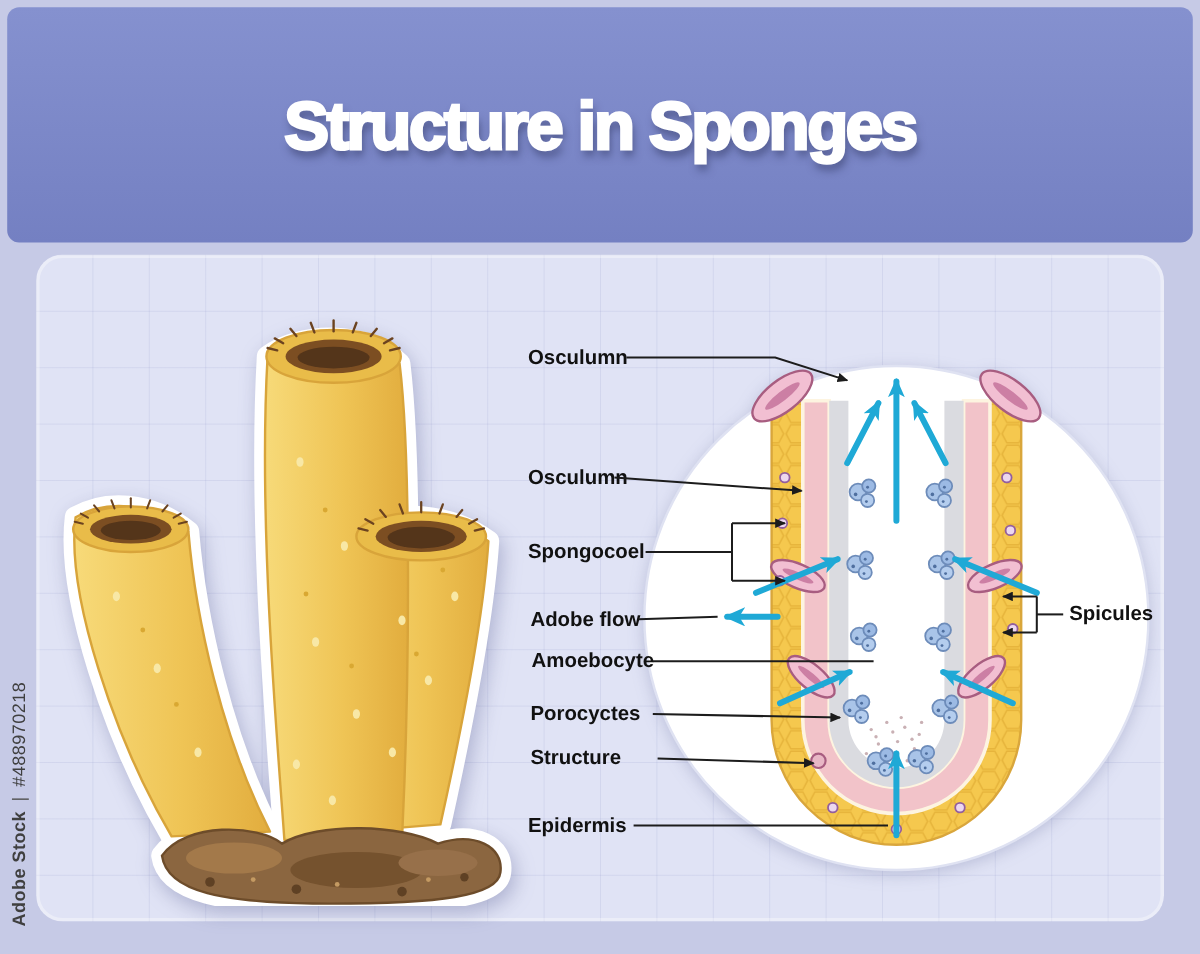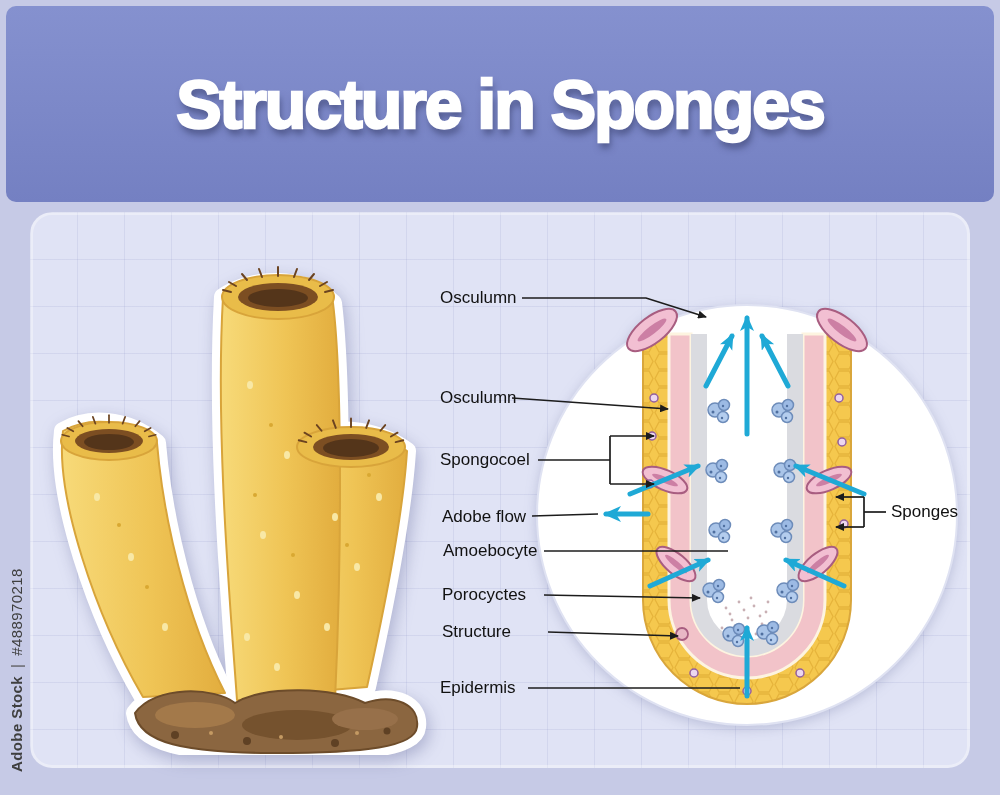--- a/index.html
+++ b/index.html
@@ -2,32 +2,32 @@
 <html><head>
 <meta charset="utf-8">
 <style>
   html,body{margin:0;padding:0;}
   body{width:1000px;height:795px;overflow:hidden;background:#c6cae6;font-family:"Liberation Sans",sans-serif;}
   .stage{position:relative;width:1000px;height:795px;background:#c6cae6;}
 
   
   .banner{position:absolute;left:6px;top:6px;right:6px;height:196px;background:linear-gradient(#8good 0,#8591cf 0%,#7480c2 100%);
           background:linear-gradient(#8591cf 0%,#7480c2 100%);border-radius:10px;display:flex;align-items:center;justify-content:center;}
-  .banner h1{margin:0;font-size:68px;font-weight:700;letter-spacing:-2px;color:#ffffff;
+  .banner h1{margin:0;font-size:56px;font-weight:700;letter-spacing:-2px;color:#ffffff;
              -webkit-text-stroke:2.5px #ffffff;
              text-shadow:2px 6px 7px rgba(40,45,85,.55);white-space:nowrap;}
 
   
   .panel{position:absolute;left:30px;top:212px;width:940px;height:556px;border-radius:22px;background:#e0e3f5;
          background-image:linear-gradient(rgba(160,168,210,.22) 1px,transparent 1px),
                           linear-gradient(90deg,rgba(160,168,210,.22) 1px,transparent 1px);
          background-size:47px 47px;box-shadow:inset 0 0 0 3px rgba(255,255,255,.35);}
 
   
-  .lbl{position:absolute;transform:translateY(-50%);font-size:17px;font-weight:400;color:#111;white-space:nowrap;z-index:6;}
+  .lbl{position:absolute;transform:translateY(-50%);font-size:17px;font-weight:700;color:#111;white-space:nowrap;z-index:6;}
 
   
   .watermark{position:absolute;left:8px;top:772px;transform:rotate(-90deg);transform-origin:top left;
              font-size:15px;color:#3f3f3f;white-space:nowrap;z-index:9;letter-spacing:.4px;}
   .watermark .brand{font-weight:700;}
   .watermark .sep{padding:0 8px;color:#555;}
 
   .artwork{position:absolute;z-index:3;}
   .sponge-svg{filter:drop-shadow(3px 6px 8px rgba(80,86,140,.35));}
   .circle-svg{filter:drop-shadow(0 3px 6px rgba(80,86,140,.25));}
@@ -255,21 +255,21 @@
   </svg>
 
   <div class="lbl" style="left:440px;top:298px">Osculumn</div>
   <div class="lbl" style="left:440px;top:398px">Osculumn</div>
   <div class="lbl" style="left:440px;top:460px">Spongocoel</div>
   <div class="lbl" style="left:442px;top:517px">Adobe flow</div>
   <div class="lbl" style="left:443px;top:551px">Amoebocyte</div>
   <div class="lbl" style="left:442px;top:595px">Porocyctes</div>
   <div class="lbl" style="left:442px;top:632px">Structure</div>
   <div class="lbl" style="left:440px;top:688px">Epidermis</div>
-  <div class="lbl" style="left:891px;top:512px">Sponges</div>
+  <div class="lbl" style="left:891px;top:512px">Spicules</div>
 
   <svg class="overlay" width="1000" height="795" viewBox="0 0 1000 795" aria-hidden="true">
     <defs>
       <marker id="ab" markerUnits="userSpaceOnUse" markerWidth="9" markerHeight="8" refX="8" refY="4" orient="auto">
         <path d="M0 0 L9 4 L0 8 Z" fill="#1c1c1c"></path>
       </marker>
       <marker id="abl" markerUnits="userSpaceOnUse" markerWidth="20" markerHeight="18" refX="15" refY="8" orient="auto">
         <path d="M0 0 L18 8 L0 16 L5 8 Z" fill="#1fa9d6"></path>
       </marker>
     </defs>

